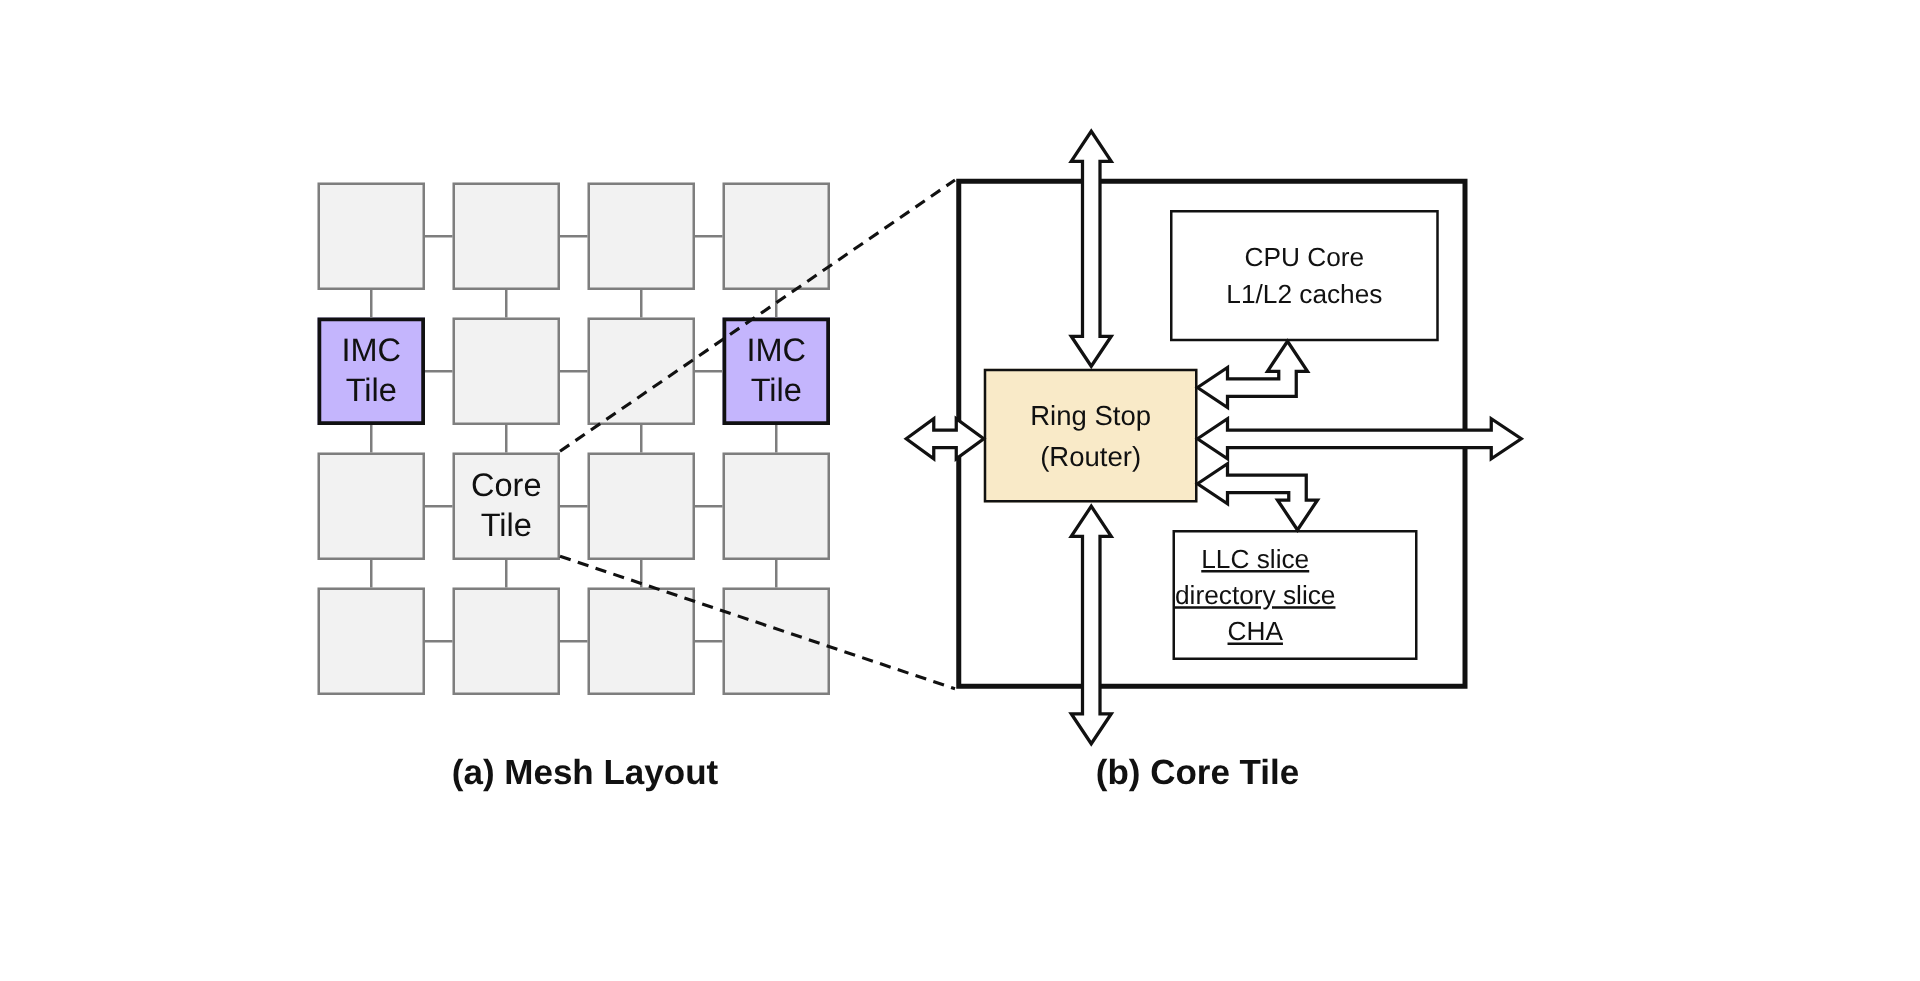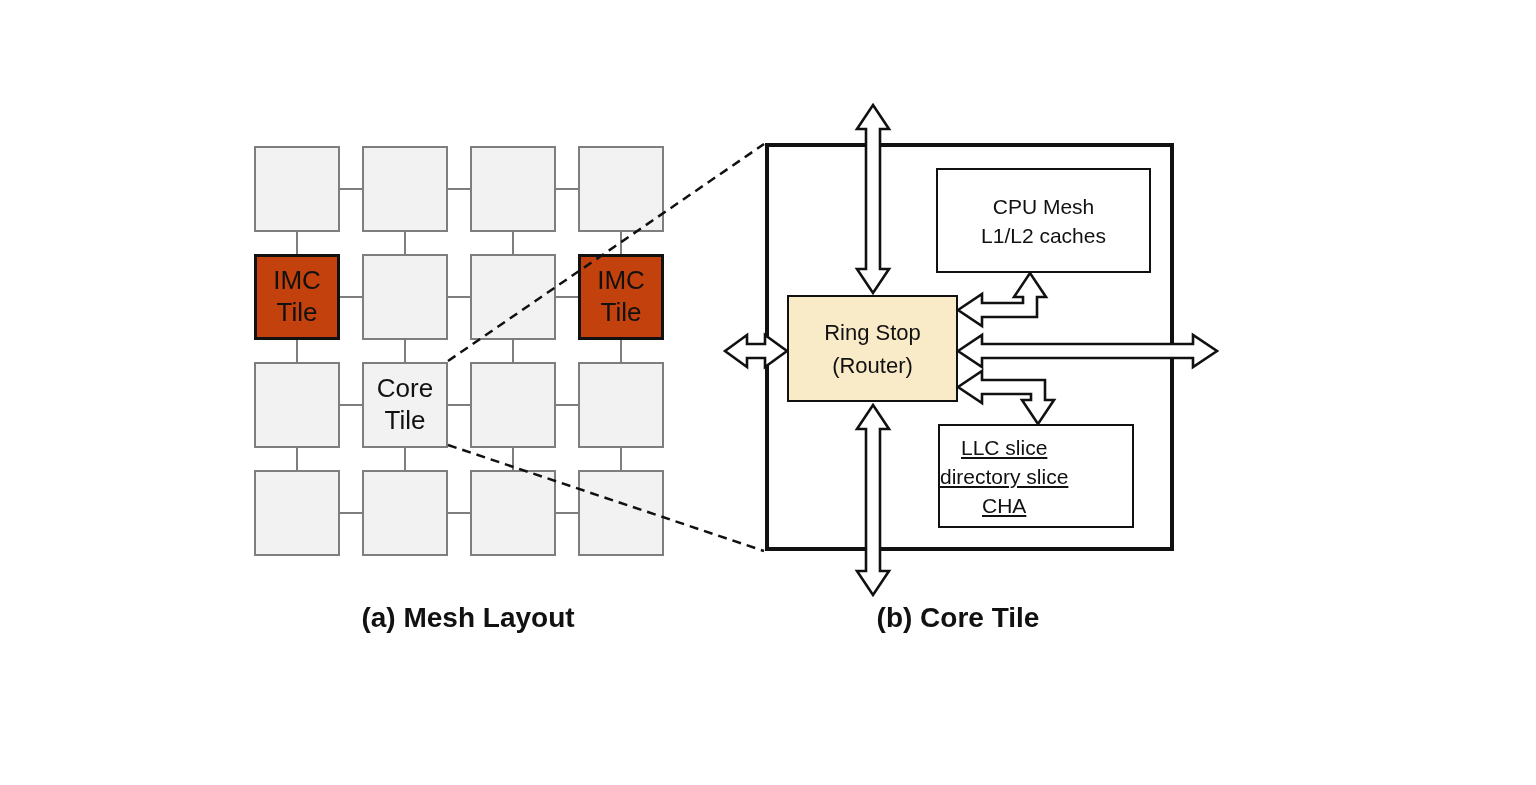--- a/index.html
+++ b/index.html
@@ -11,21 +11,21 @@
   #mesh{
     position:absolute;left:254px;top:146px;width:410px;height:410px;
     display:grid;grid-template-columns:repeat(4,86px);grid-template-rows:repeat(4,86px);
     gap:22px;
   }
   .tile{
     box-sizing:border-box;width:86px;height:86px;
     background:var(--tile_fill,#f2f2f2);border:2px solid var(--tile_border,#7e7e7e);
     display:flex;align-items:center;justify-content:center;
   }
-  .tile.imc{background:#c2410c;border:3px solid var(--line,#111);}
+  .tile.imc{background:#c4b5fd;border:3px solid var(--line,#111);}
   .tile span{
     font-size:26px;line-height:1.22;text-align:center;white-space:pre-line;
   }
   .link{position:absolute;background:var(--tile_border,#7e7e7e);}
   .link.h{width:22px;height:2px;}
   .link.v{width:2px;height:22px;}
   
   .box{position:absolute;box-sizing:border-box;background:#fff;border:2.5px solid var(--line,#111);}
   #outer-box{left:765px;top:143px;width:409px;height:408px;border-width:4px;}
   #cpu-box{left:936px;top:168px;width:215px;height:105px;
@@ -104,21 +104,21 @@
       <div class="link v" style="left: 366px; top: 194px;"></div>
       <div class="link v" style="left: 42px; top: 302px;"></div>
       <div class="link v" style="left: 150px; top: 302px;"></div>
       <div class="link v" style="left: 258px; top: 302px;"></div>
       <div class="link v" style="left: 366px; top: 302px;"></div>
     </div>
 
   <div id="outer-box" class="box"></div>
 
   <div id="cpu-box" class="box">
-    <span>CPU Mesh
+    <span>CPU Core
 L1/L2 caches</span>
   </div>
 
   <div id="llc-box" class="box">
     <span>LLC slice
 directory slice
 CHA</span>
   </div>
 
   <div id="ring-stop" class="box">

